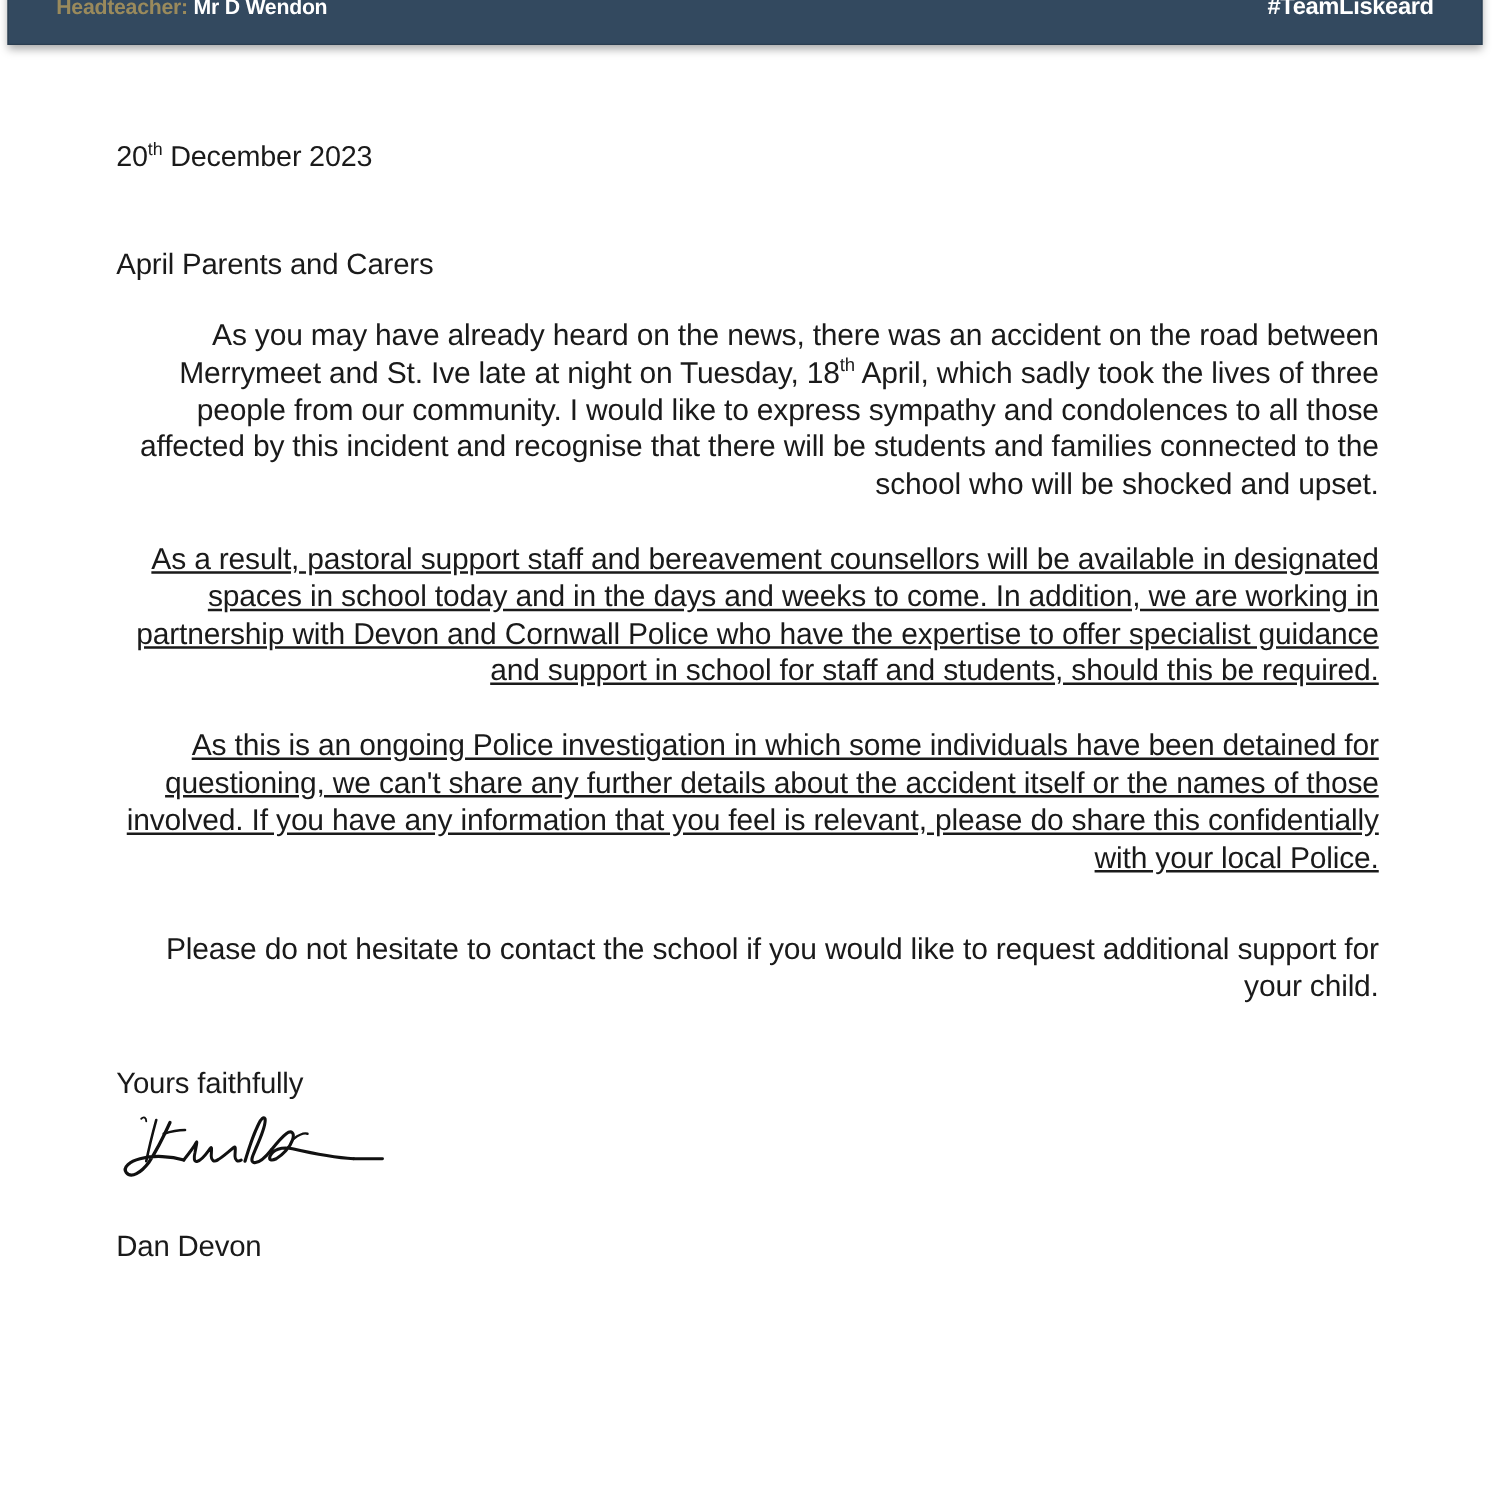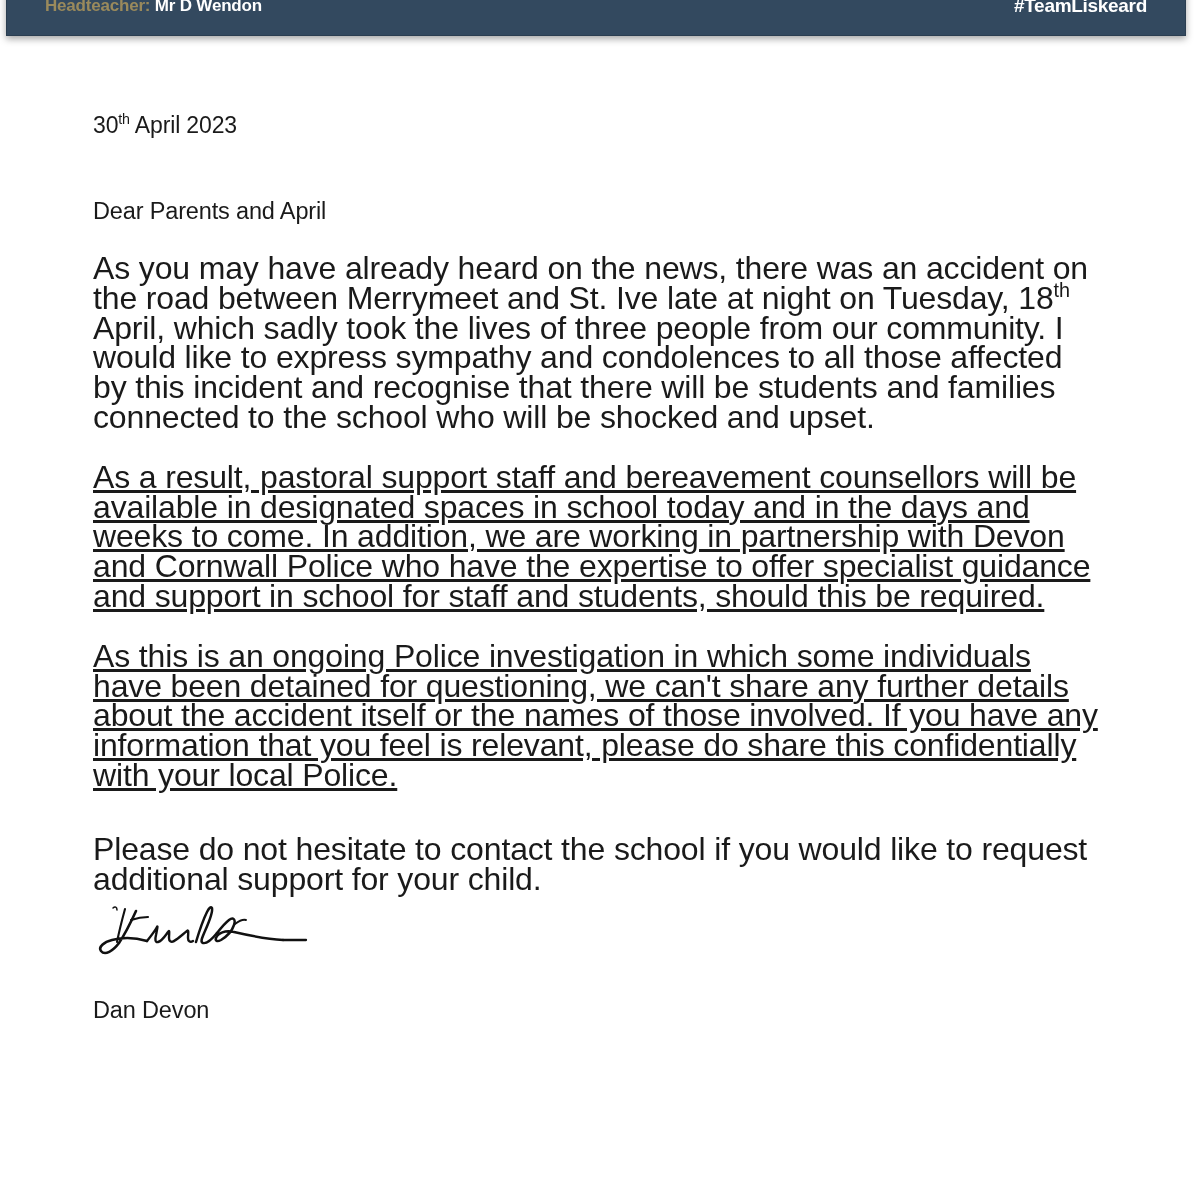--- a/index.html
+++ b/index.html
@@ -97,23 +97,23 @@
   .salutation {
     margin: 0;
     padding-top: 56px;
     font-size: 23.5px;
     line-height: 30px;
   }
 
   .para {
     margin: 0;
     padding-top: 28px;
-    font-size: 32px;
+    font-size: 24px;
     line-height: 29.8px;
-    text-align: left;
+    text-align: right;
   }
   .para sup {
     font-size: 0.62em;
     vertical-align: super;
     line-height: 0;
   }
   .para.tight-gap { padding-top: 30px; text-decoration: underline; }
   .para.wide-gap  { padding-top: 44px; }
 
   .closing {
@@ -157,32 +157,33 @@
       <div class="lh-left">
         <span class="lh-label">Headteacher:</span>
         <span class="lh-name">Mr D Wendon</span>
       </div>
       <div class="lh-right">#TeamLiskeard</div>
     </div>
   </div>
 
   <div id="letter-body">
 
-    <p class="date-line"><span>30</span><sup>th</sup><span> April 2023</span></p>
-
-    <p class="salutation">Dear Parents and April</p>
+    <p class="date-line"><span>20</span><sup>th</sup><span> December 2023</span></p>
+
+    <p class="salutation">April Parents and Carers</p>
 
     <p class="para"><span>As you may have already heard on the news, there was an accident on the road between Merrymeet and St. Ive late at night on Tuesday, 18</span><sup>th</sup><span> April, which sadly took the lives of three people from our community. I would like to express sympathy and condolences to all those affected by this incident and recognise that there will be students and families connected to the school who will be shocked and upset.</span></p>
 
     <p class="para tight-gap">As a result, pastoral support staff and bereavement counsellors will be available in designated spaces in school today and in the days and weeks to come. In addition, we are working in partnership with Devon and Cornwall Police who have the expertise to offer specialist guidance and support in school for staff and students, should this be required.</p>
 
     <p class="para tight-gap">As this is an ongoing Police investigation in which some individuals have been detained for questioning, we can't share any further details about the accident itself or the names of those involved.  If you have any information that you feel is relevant, please do share this confidentially with your local Police.</p>
 
     <p class="para wide-gap">Please do not hesitate to contact the school if you would like to request additional support for your child.</p>
 
+    <p class="closing">Yours faithfully</p>
 
     <div class="signature-block">
       <svg class="signature-svg" width="260" height="80" viewBox="0 0 260 80" aria-hidden="true">
         <g fill="none" stroke="#111111" stroke-linecap="round" stroke-linejoin="round">
           <path d="M30 9 C27 20, 24 32, 22 42" stroke-width="2.1"></path>
           <path d="M41 11 C36 22, 30 34, 24 43 C18 51, 10 56, 6 51 C3 47, 9 42, 17 40 C28 37, 42 38, 52 41" stroke-width="2.6"></path>
           <path d="M36 20 C42 18, 48 17, 53 17" stroke-width="2.1"></path>
           <path d="M52 41 C56 36, 60 31, 62 27 C63 25, 62 30, 61 35 C60 39, 60 43, 63 42 C67 41, 70 36, 73 32 C75 29, 74 34, 74 38 C74 41, 76 43, 79 41" stroke-width="2.4"></path>
           <path d="M79 41 C84 38, 88 34, 92 31 C94 29, 93 34, 93 38 C93 41, 95 43, 98 41" stroke-width="2.4"></path>
           <path d="M101 42 C104 32, 108 20, 112 12 C114 8, 116 6, 117 8 C118 12, 114 22, 110 31 C107 38, 105 42, 108 43 C112 44, 118 38, 122 33" stroke-width="2.5"></path>

